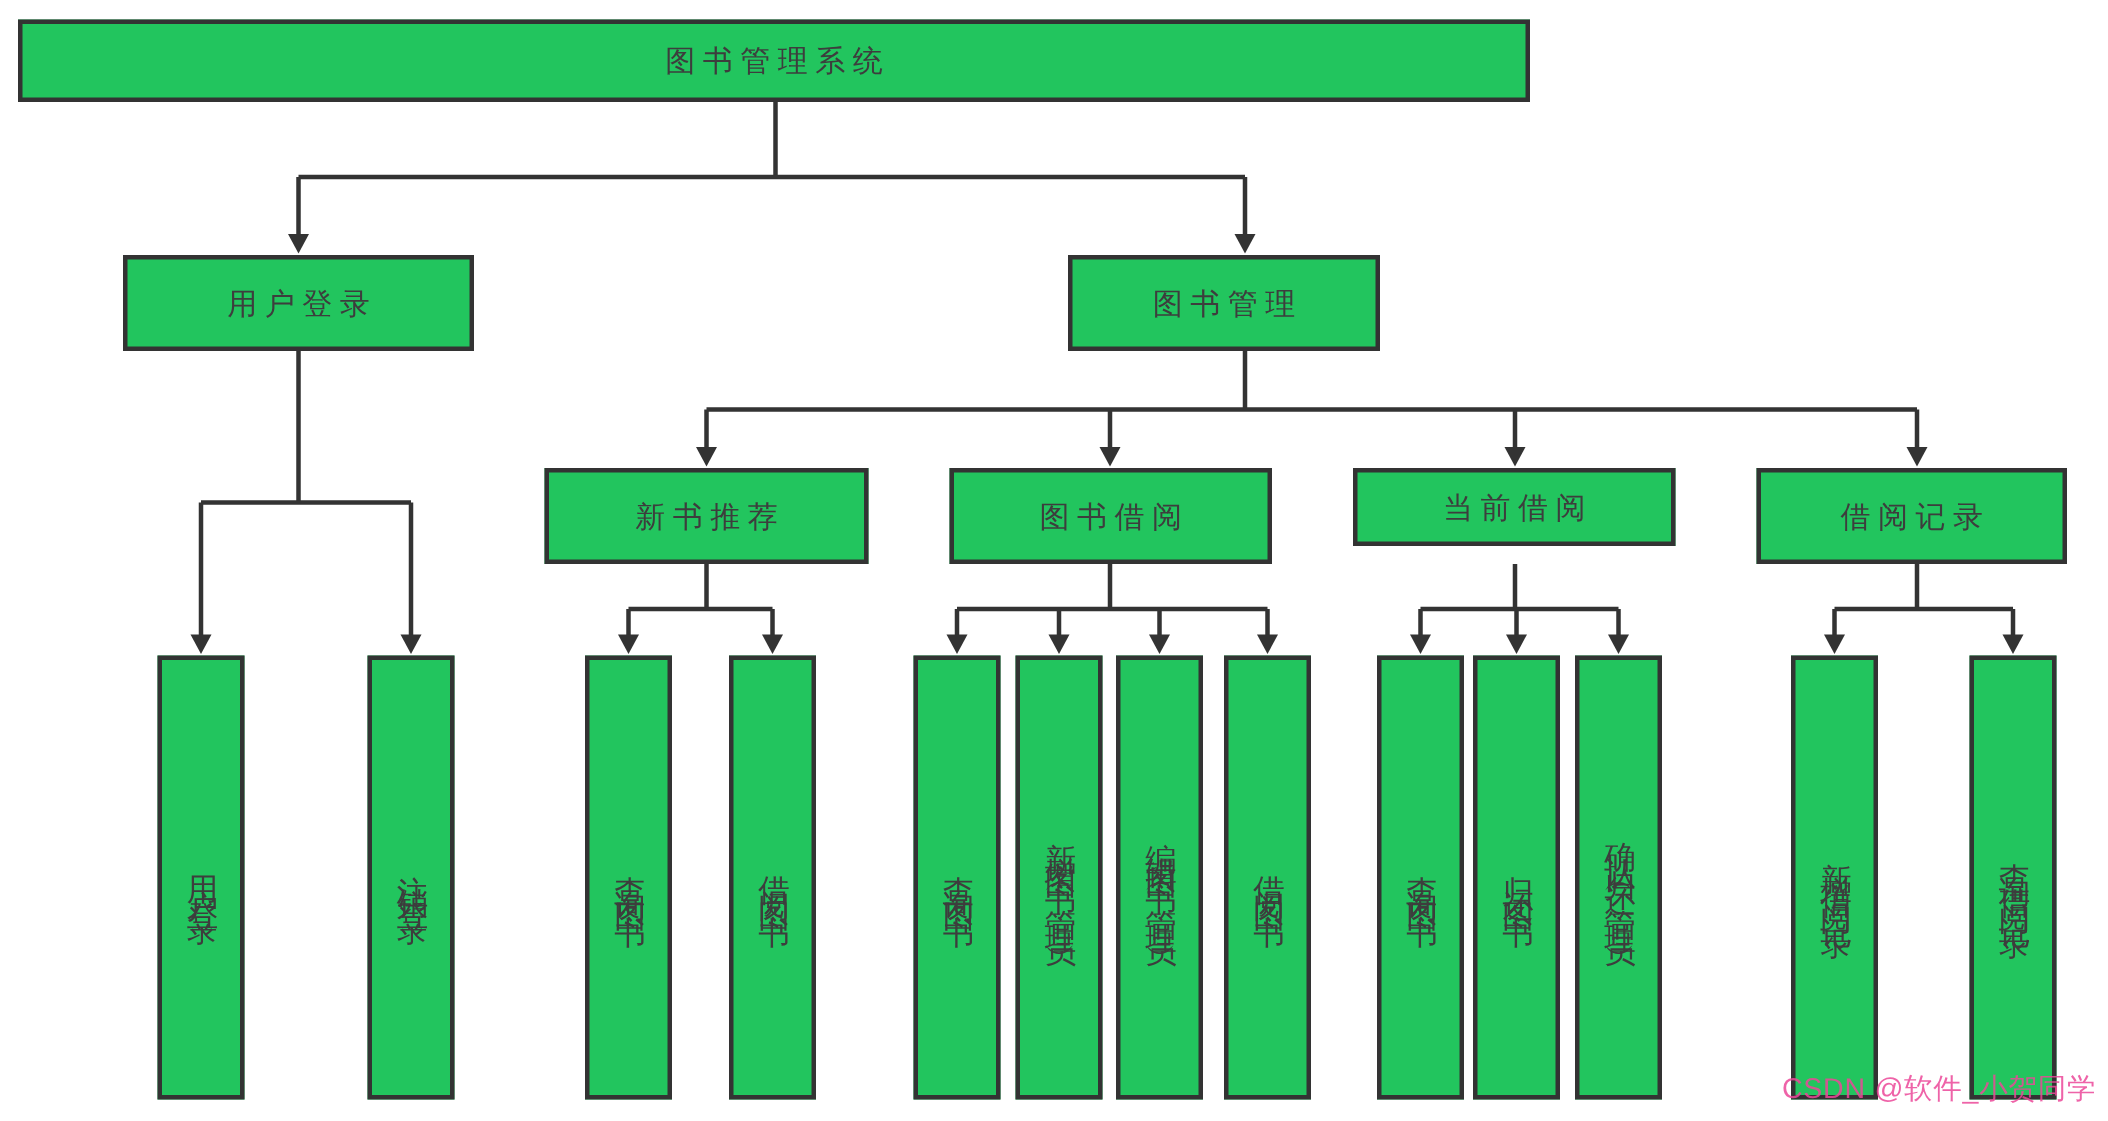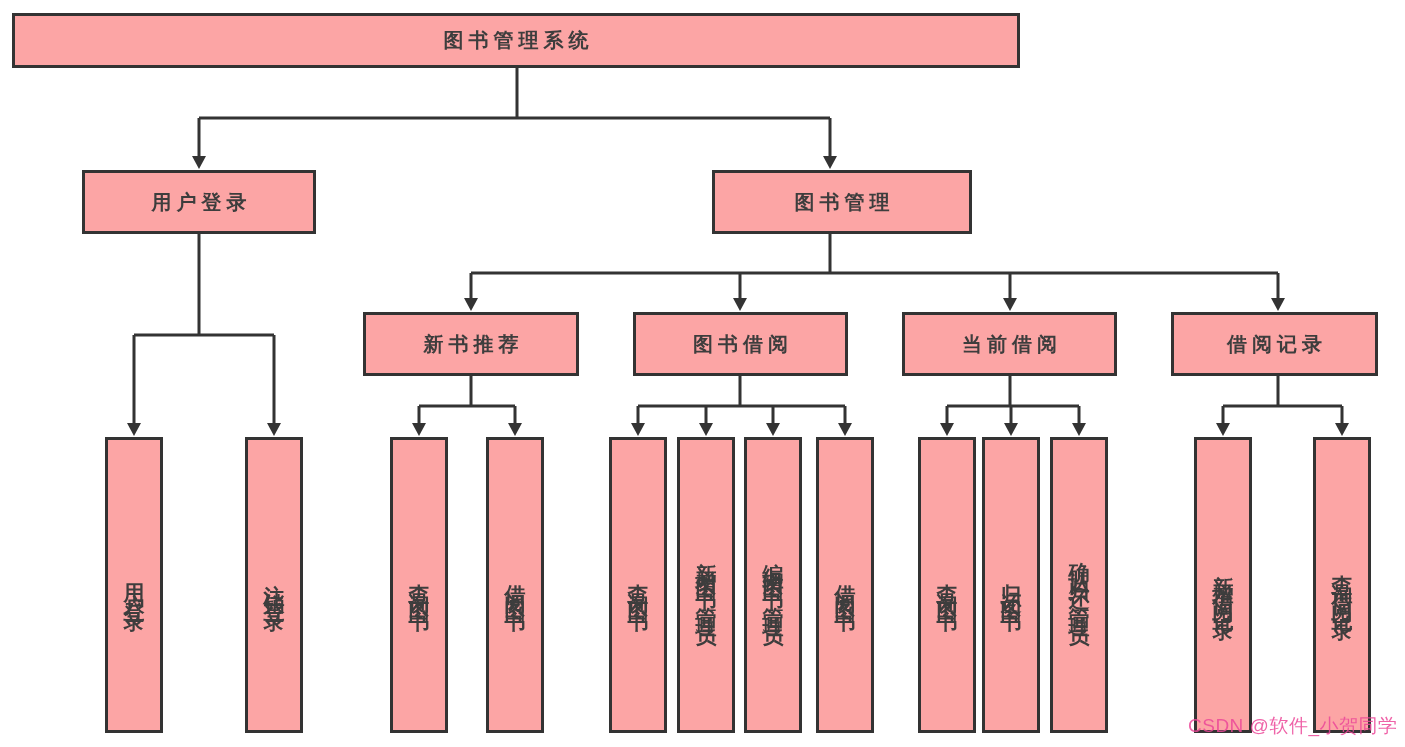--- a/index.html
+++ b/index.html
@@ -8,27 +8,26 @@
     width:1405px;height:747px;
     background:#ffffff;
     font-family:"Liberation Sans","DejaVu Sans",sans-serif;
     overflow:hidden;
   }
   #wires{position:absolute;left:0;top:0;z-index:1;}
   .box{
     position:absolute;
     box-sizing:border-box;
     border:3px solid #333333;
-    background:#fca5a5;
+    background:#22c55e;
     display:flex;
     align-items:center;
     justify-content:center;
     color:#3d3d3d;
     z-index:2;
-    font-weight:bold;
   }
   .hbox{font-size:20px;letter-spacing:5px;text-indent:5px;white-space:nowrap;}
   .leaf{width:58px;top:437px;height:296px;}
   .vtext{
     writing-mode:vertical-rl;
     text-orientation:mixed;
     font-size:21px;
     letter-spacing:9px;
     color:#3d3d3d;
     white-space:nowrap;
@@ -85,25 +84,25 @@
       <polygon points="1004,423 1018,423 1011,436"></polygon>
       <polygon points="1072,423 1086,423 1079,436"></polygon>
       <polygon points="1216,423 1230,423 1223,436"></polygon>
       <polygon points="1335,423 1349,423 1342,436"></polygon>
     </g>
   </svg>
 
   <div class="box hbox" style="left:12px;top:13px;width:1008px;height:55px;">图书管理系统</div>
 
   <div class="box hbox" style="left:82px;top:170px;width:234px;height:64px;">用户登录</div>
-  <div class="box hbox" style="left:712px;top:170px;width:260px;height:64px;">图书管理</div>
+  <div class="box hbox" style="left:712px;top:170px;width:208px;height:64px;">图书管理</div>
 
   <div class="box hbox" style="left:363px;top:312px;width:216px;height:64px;">新书推荐</div>
   <div class="box hbox" style="left:633px;top:312px;width:215px;height:64px;">图书借阅</div>
-  <div class="box hbox" style="left:902px;top:312px;width:215px;height:64px;">当前借阅</div>
+  <div class="box hbox" style="left:902px;top:312px;width:215px;height:52px;">当前借阅</div>
   <div class="box hbox" style="left:1171px;top:312px;width:207px;height:64px;">借阅记录</div>
 
   <div class="box leaf" style="left:105px;">
     <span class="vtext">用户登录</span>
   </div>
   <div class="box leaf" style="left:245px;">
     <span class="vtext">注销登录</span>
   </div>
 
   <div class="box leaf" style="left:390px;">

